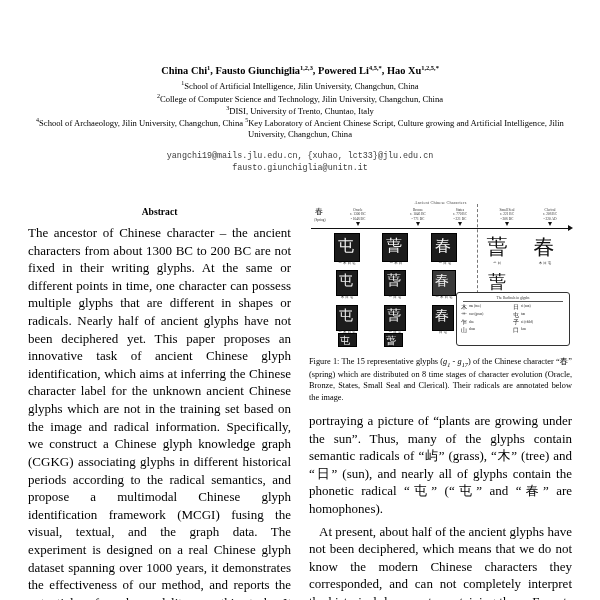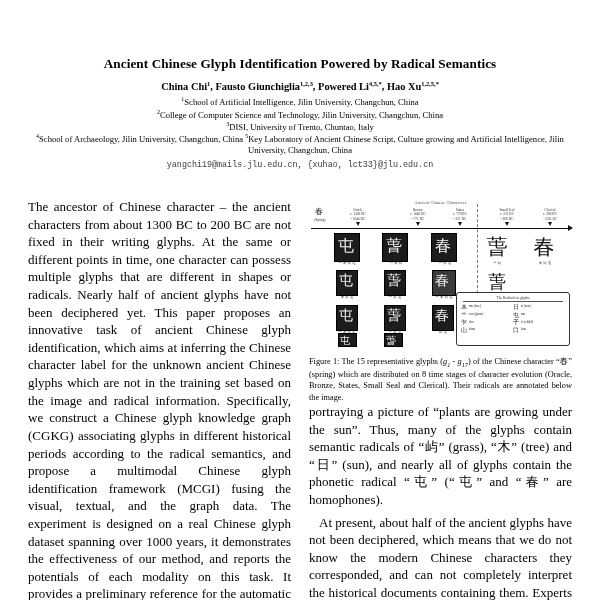--- a/index.html
+++ b/index.html
@@ -45,21 +45,21 @@
   .affil {
     margin-top: 4px;
     font-size: 8.6px;
     line-height: 1.32;
     padding: 0 30px;
   }
   .affil div { margin: 0; }
   .affil sup { font-size: 6px; vertical-align: super; }
 
   .emails {
-    margin-top: 3px;
+    margin-top: 9px;
     font-family: "Liberation Mono", "DejaVu Sans Mono", monospace;
     font-size: 8.4px;
     line-height: 1.45;
     color: #3a3a3a;
   }
 
   
   .columns {
     position: absolute;
     top: 198px;
@@ -234,41 +234,42 @@
   .fig-caption .sub { font-size: 6.2px; vertical-align: sub; }
 
   .cjk { font-family: "DejaVu Sans", sans-serif; }
 </style>
 </head>
 <body>
 
 <div class="page">
 
   <div class="title-block">
-    <div class="paper-title">Ancient Chinese Glyph Identification Powered by Radical Semantics</div>
 
     <div class="authors">
       <span>China Chi</span><sup>1</sup>, <span>Fausto Giunchiglia</span><sup>1,2,3</sup>, <span>Powered Li</span><sup>4,5,*</sup>, <span>Hao Xu</span><sup>1,2,5,*</sup>
     </div>
 
     <div class="affil">
       <div><sup>1</sup><span>School of Artificial Intelligence, Jilin University, Changchun, China</span></div>
       <div><sup>2</sup><span>College of Computer Science and Technology, Jilin University, Changchun, China</span></div>
       <div><sup>3</sup><span>DISI, University of Trento, Chuntao, Italy</span></div>
       <div><sup>4</sup><span>School of Archaeology, Jilin University, Changchun, China</span> <sup>5</sup><span>Key Laboratory of Ancient Chinese Script, Culture growing and Artificial Intelligence, Jilin University, Changchun, China</span></div>
     </div>
 
     <div class="emails">
       <div>yangchi19@mails.jlu.edu.cn, {xuhao, lct33}@jlu.edu.cn</div>
+      <div>fausto.giunchiglia@unitn.it</div>
     </div>
   </div>
 
   <div class="columns">
 
     <div class="col">
+      <div class="section-head">Abstract</div>
       <p class="body">The ancestor of Chinese character – the ancient characters from about 1300 BC to 200 BC are not fixed in their writing glyphs. At the same or different points in time, one character can possess multiple glyphs that are different in shapes or radicals. Nearly half of ancient glyphs have not been deciphered yet. This paper proposes an innovative task of ancient Chinese glyph identification, which aims at inferring the Chinese character label for the unknown ancient Chinese glyphs which are not in the training set based on the image and radical information. Specifically, we construct a Chinese glyph knowledge graph (CGKG) associating glyphs in different historical periods according to the radical semantics, and propose a multimodal Chinese glyph identification framework (MCGI) fusing the visual, textual, and the graph data. The experiment is designed on a real Chinese glyph dataset spanning over 1000 years, it demonstrates the effectiveness of our method, and reports the potentials of each modality on this task. It provides a preliminary reference for the automatic ancient Chinese character deciphering at the glyph level.</p>
 
       <div class="section-head-left">
         <span class="num">1</span><span>Introduction</span>
       </div>
     </div>
 
     <div class="col">
 
       <div class="figure">
@@ -418,18 +419,18 @@
             </div>
           </div>
 
         </div>
 
         <div class="fig-caption">
           <span>Figure 1: The 15 representative glyphs (</span><i>g</i><i class="sub">1</i><span> - </span><i>g</i><i class="sub">17</i><span>) of the Chinese character “春” (spring) which are distributed on 8 time stages of character evolution (Oracle, Bronze, States, Small Seal and Clerical). Their radicals are annotated below the image.</span>
         </div>
       </div>
 
-      <p class="body" style="margin-top:0;">portraying a picture of “plants are growing under the sun”. Thus, many of the glyphs contain semantic radicals of “屿” (grass), “木” (tree) and “日” (sun), and nearly all of glyphs contain the phonetic radical “屯” (“屯” and “春” are homophones).</p>
+      <p class="body" style="margin-top:9px;">portraying a picture of “plants are growing under the sun”. Thus, many of the glyphs contain semantic radicals of “屿” (grass), “木” (tree) and “日” (sun), and nearly all of glyphs contain the phonetic radical “屯” (“屯” and “春” are homophones).</p>
       <p class="body">At present, about half of the ancient glyphs have not been deciphered, which means that we do not know the modern Chinese characters they corresponded, and can not completely interpret the historical documents containing them. Experts have to compare all related glyphs in history for reason-</p>
 
     </div>
   </div>
 </div>
 
 </body></html>

